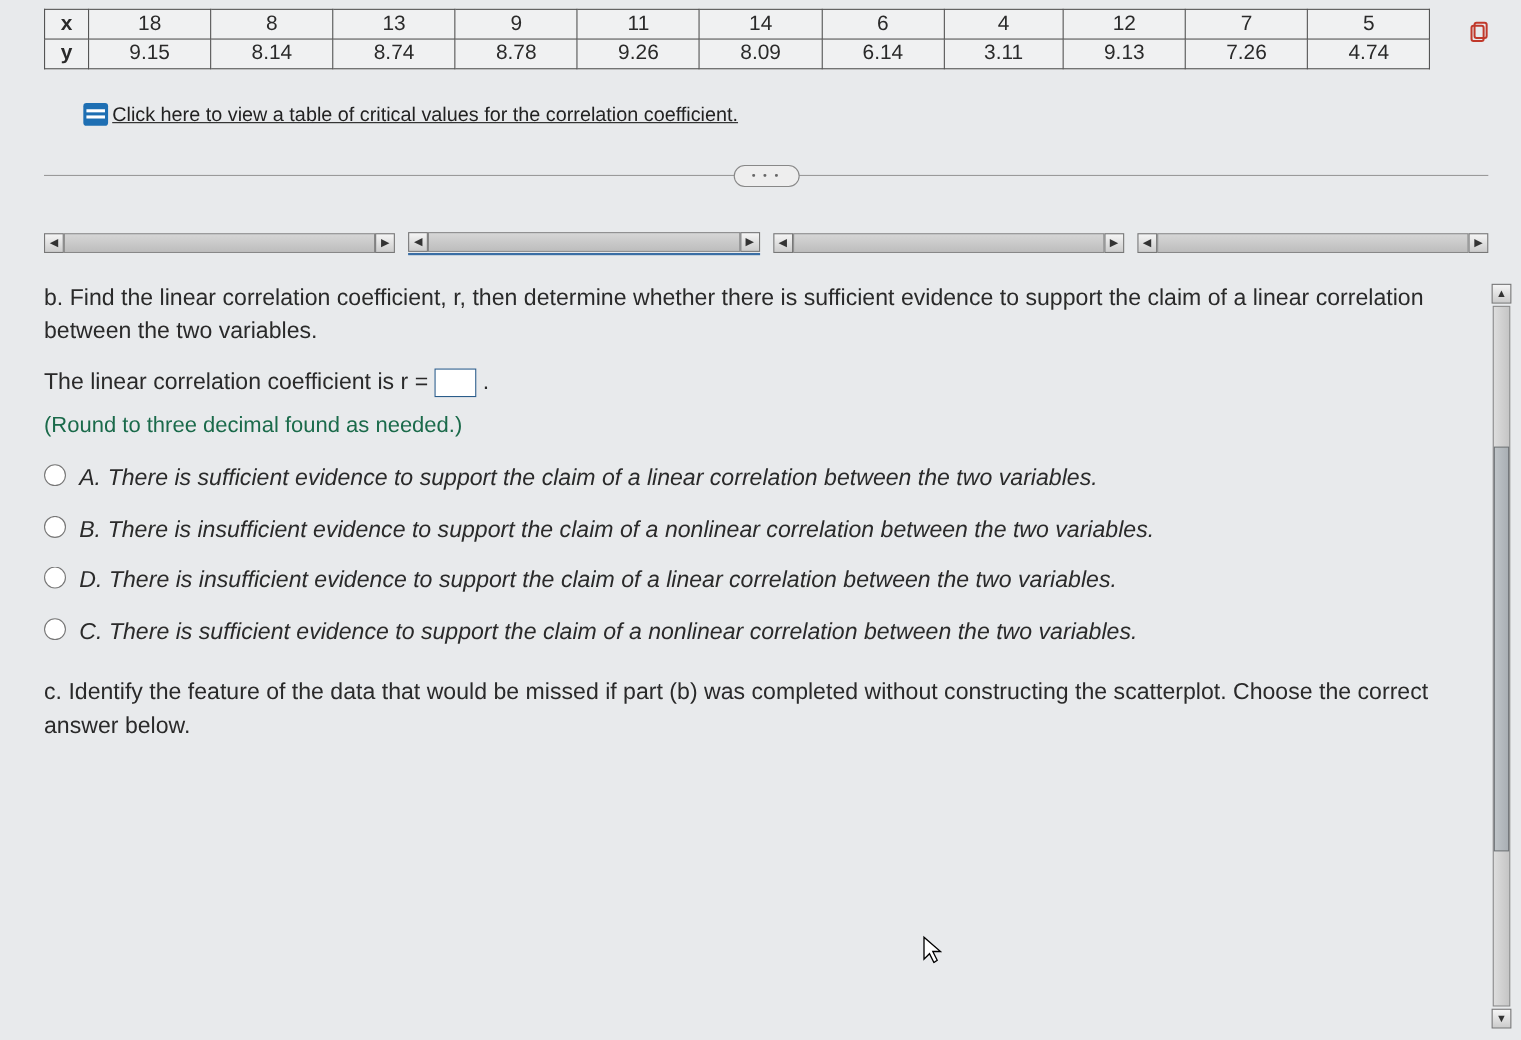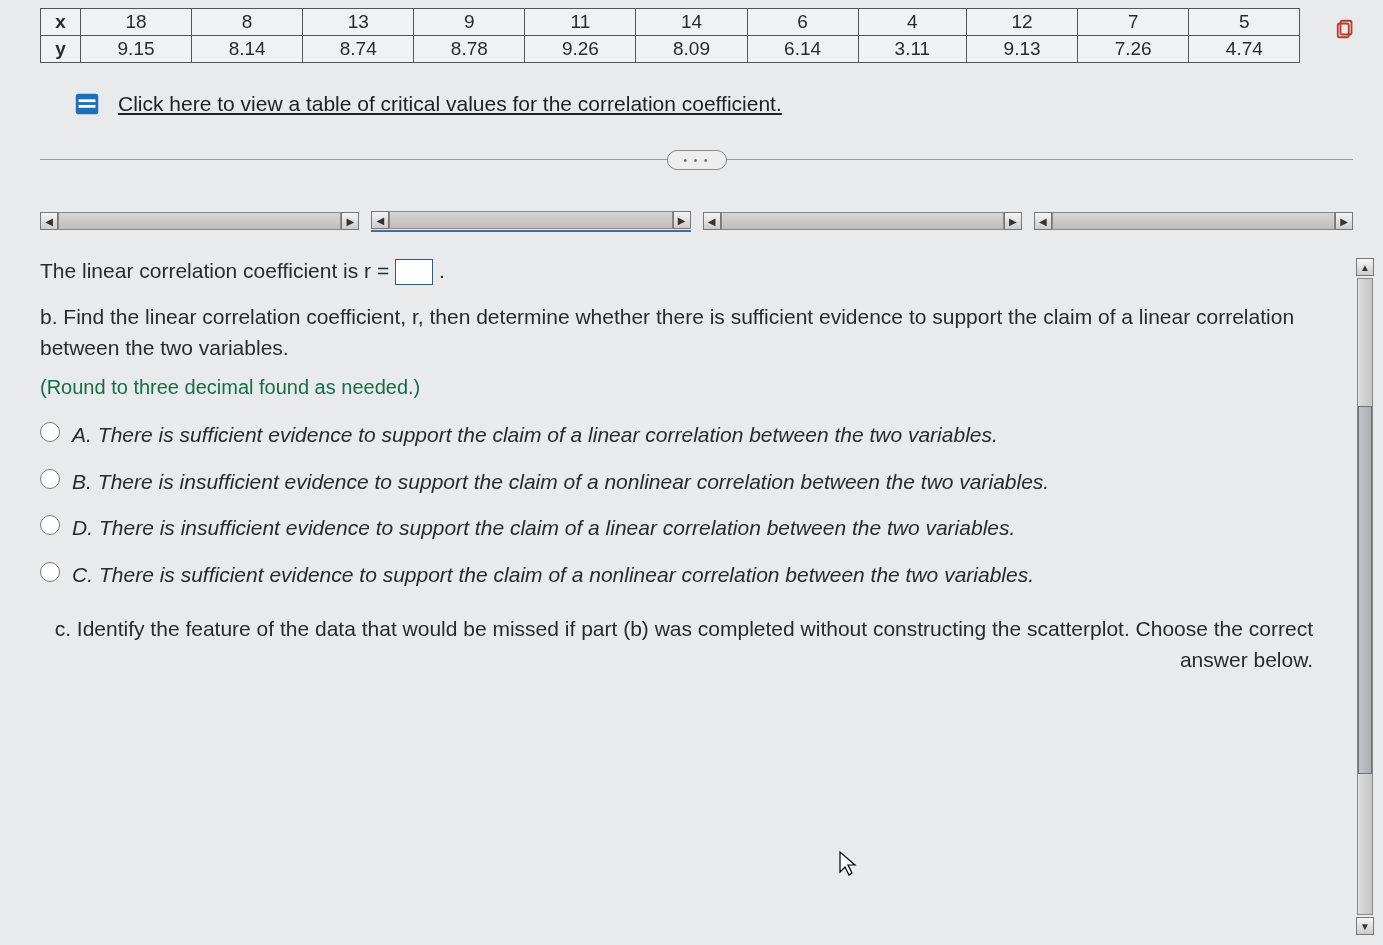--- a/index.html
+++ b/index.html
@@ -29,23 +29,23 @@
   table.data th { font-weight: bold; width: 40px; }
   .copy-icon {
     position: absolute;
     right: -4px;
     top: 10px;
     width: 22px; height: 22px;
   }
   .link-row {
     display: flex;
     align-items: center;
-    gap: 16px;
+    gap: 0;
     margin: 26px 0 40px 32px;
-    font-size: 21px;
+    font-size: 18px;
   }
   .book-icon svg { display:block; }
   .link-text { color: #222; }
   hr.sep {
     border: none;
     border-top: 1px solid #9a9a9a;
     margin: 0;
   }
   .dots-pill {
     width: 60px; height: 20px;
@@ -210,27 +210,27 @@
       <div class="arrow-btn">▶</div>
     </div>
     <div class="scroll-seg">
       <div class="arrow-btn">◀</div>
       <div class="track"></div>
       <div class="arrow-btn">▶</div>
     </div>
   </div>
 
   <div class="question-block">
+    <p>b. Find the linear correlation coefficient, r, then determine whether there is sufficient evidence to support the claim of a linear correlation between the two variables.</p>
+
     <p>
       <span>The linear correlation coefficient is r = </span>
       <span class="inline-input"></span>
       <span>.</span>
     </p>
-
-    <p>b. Find the linear correlation coefficient, r, then determine whether there is sufficient evidence to support the claim of a linear correlation between the two variables.</p>
     <p class="hint">(Round to three decimal found as needed.)</p>
 
 
     <div class="choices">
       <label class="choice">
         <input type="radio" name="sufficiency" style="">
         <span class="lbl"><span class="letter">A.</span><span>There is sufficient evidence to support the claim of a linear correlation between the two variables.</span></span>
       </label>
       <label class="choice">
         <input type="radio" name="sufficiency" style="">
@@ -239,21 +239,21 @@
       <label class="choice">
         <input type="radio" name="sufficiency" style="">
         <span class="lbl"><span class="letter">D.</span><span>There is insufficient evidence to support the claim of a linear correlation between the two variables.</span></span>
       </label>
       <label class="choice">
         <input type="radio" name="sufficiency" style="">
         <span class="lbl"><span class="letter">C.</span><span>There is sufficient evidence to support the claim of a nonlinear correlation between the two variables.</span></span>
       </label>
     </div>
 
-    <p style="margin-top:24px;text-align:right;">c. Identify the feature of the data that would be missed if part (b) was completed without constructing the scatterplot. Choose the correct answer below.</p>
+    <p style="margin-top:24px;">c. Identify the feature of the data that would be missed if part (b) was completed without constructing the scatterplot. Choose the correct answer below.</p>
   </div>
 
 </div>
 
 <div class="vscroll">
   <div class="arrow-btn">▲</div>
   <div class="vtrack">
     <div class="thumb"></div>
   </div>
   <div class="arrow-btn">▼</div>

